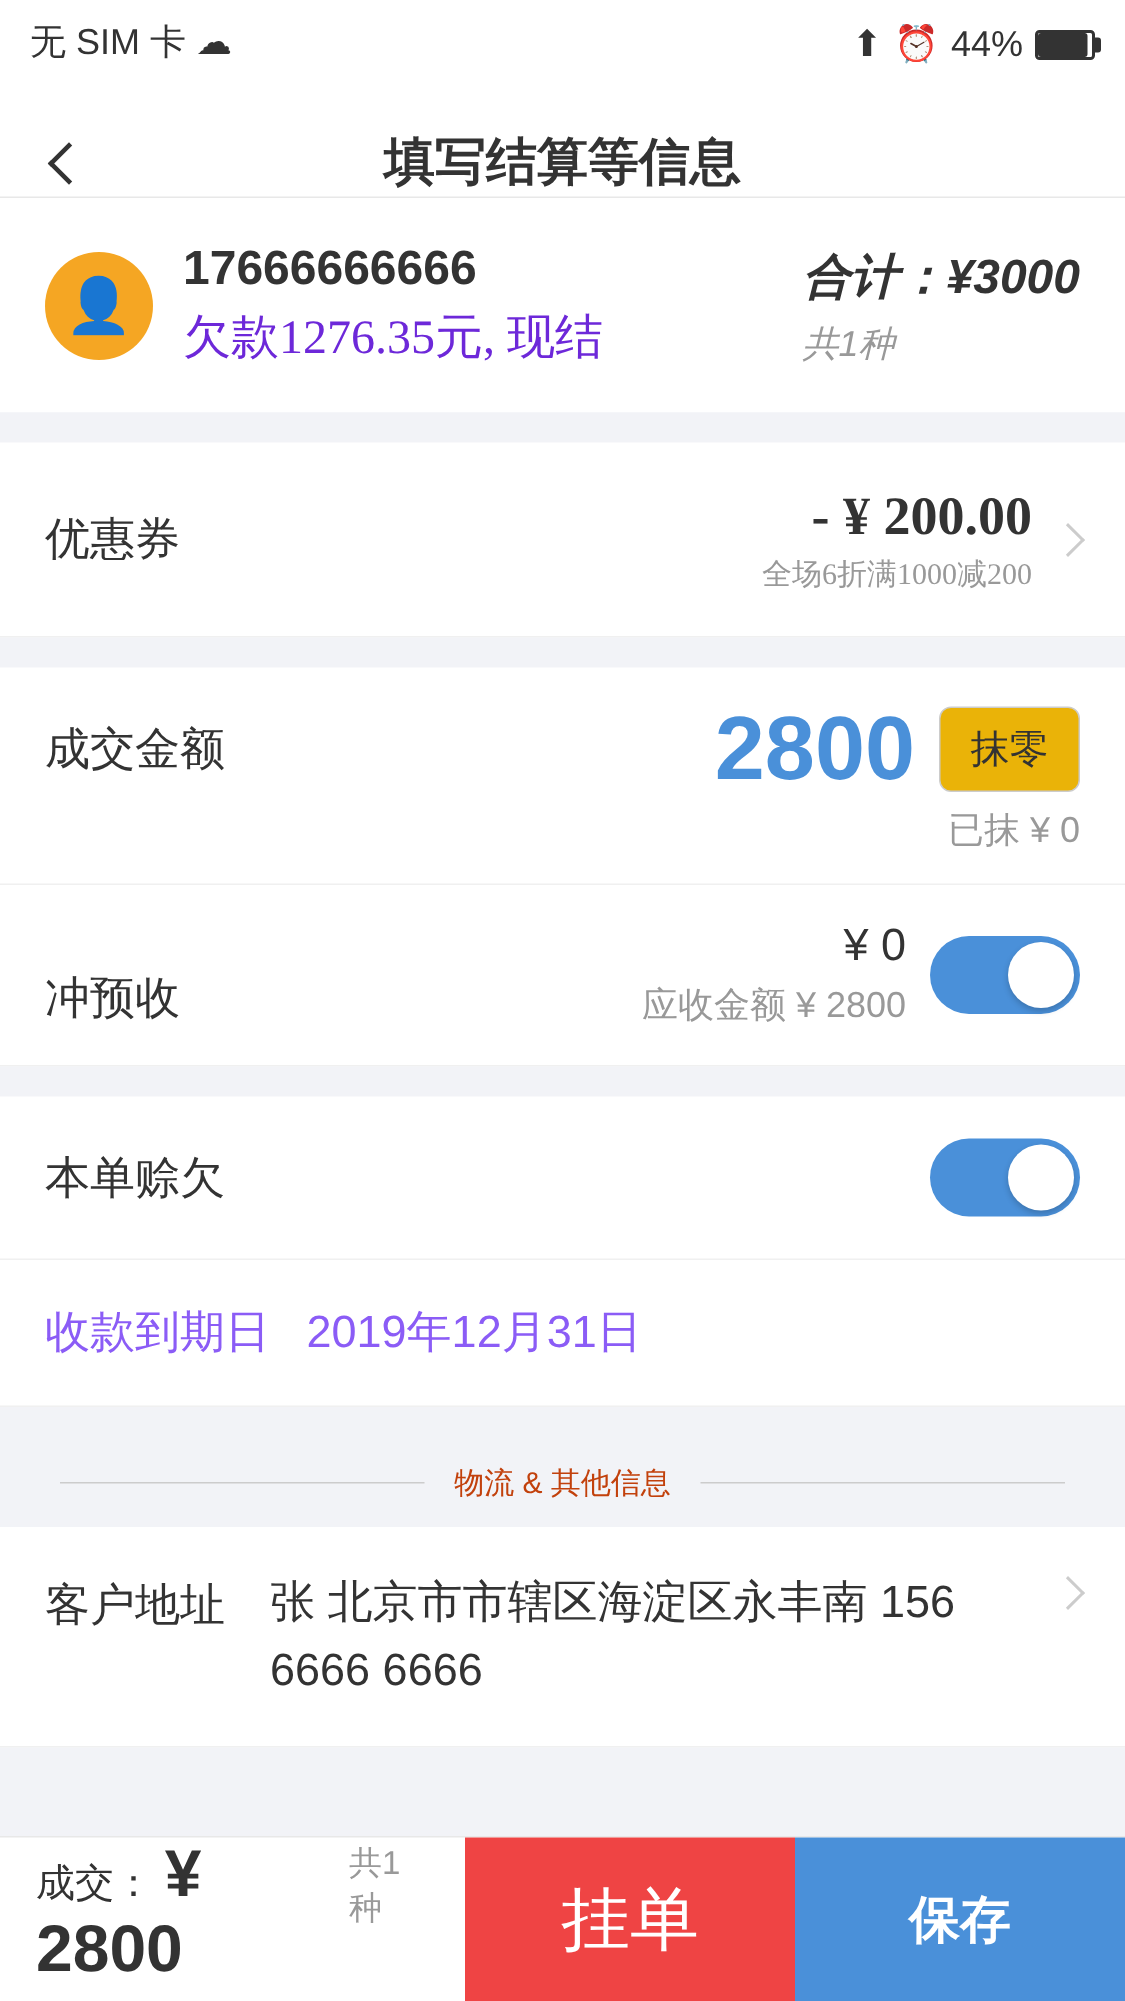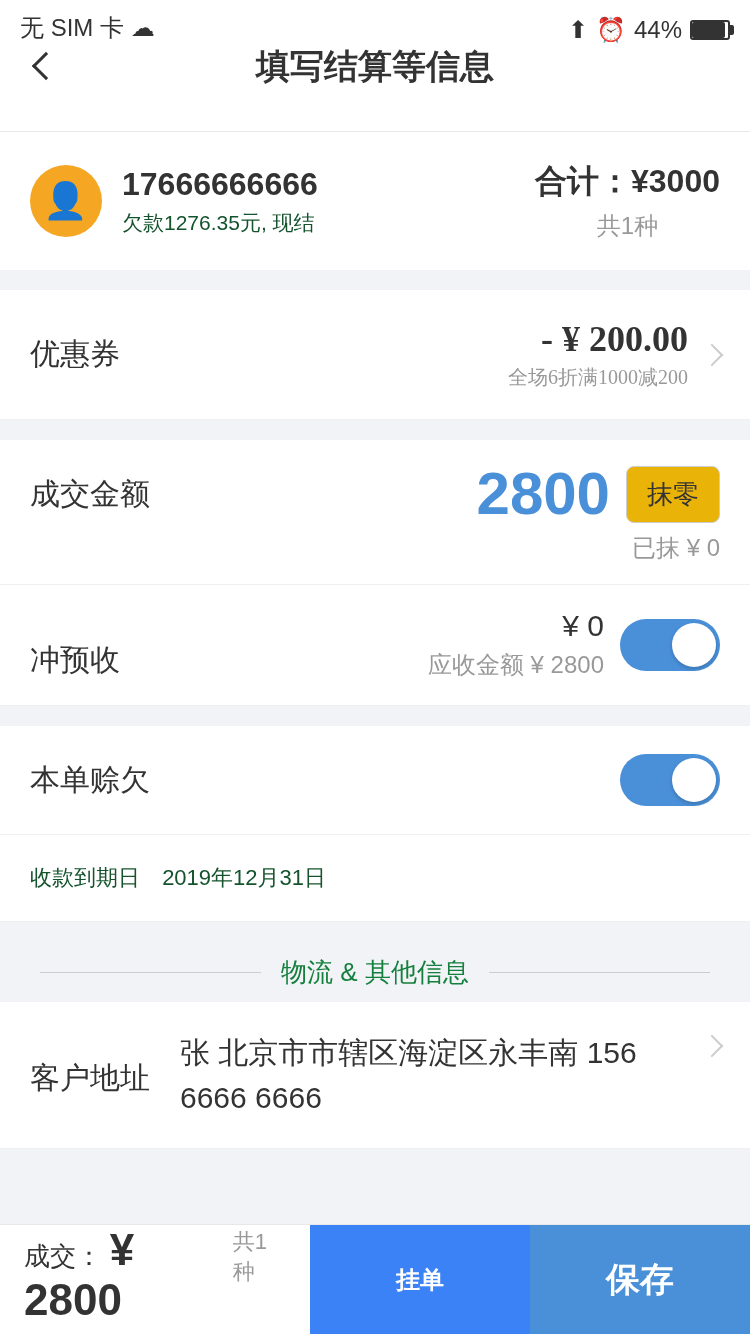--- a/index.html
+++ b/index.html
@@ -40,21 +40,21 @@
     }
     .battery-fill {
       width: 91%; height: 100%; background: #333; border-radius: 2px;
     }
 
     
     .nav-bar {
       background: #fff;
       height: 88px;
       display: flex;
-      align-items: flex-start;
+      align-items: flex-end;
       justify-content: center;
       position: relative;
       border-bottom: 1px solid #e8e8e8;
     }
     .nav-back {
       position: absolute;
       left: 24px;
       width: 44px; height: 44px;
       display: flex; align-items: center; justify-content: center;
       cursor: pointer;
@@ -86,22 +86,22 @@
     .customer-left { display: flex; align-items: center; gap: 20px; }
     .avatar {
       width: 72px; height: 72px;
       background: #f5a623;
       border-radius: 50%;
       display: flex; align-items: center; justify-content: center;
       font-size: 36px; color: #fff;
     }
     .customer-info {}
     .customer-phone { font-size: 32px; font-weight: 600; color: #333; }
-    .customer-debt { font-size: 21px; color: #14532d; margin-top: 6px; }
-    .customer-right { text-align: center; }
+    .customer-debt { font-size: 32px; color: #6d28d9; margin-top: 6px; font-family: Liberation Serif, serif; }
+    .customer-right { text-align: left; font-style: italic; }
     .total-amount { font-size: 32px; font-weight: 600; color: #333; }
     .total-count { font-size: 24px; color: #999; margin-top: 6px; }
 
     
     .divider-block {
       height: 20px;
       background: #f2f3f7;
     }
     .row {
       background: #fff;
@@ -210,22 +210,22 @@
       background: #fff;
       padding: 28px 30px;
       display: flex; align-items: center; justify-content: space-between;
       border-bottom: 1px solid #f0f0f0;
     }
 
     
     .due-date-section {
       background: #fff;
       padding: 28px 30px;
-      font-size: 22px;
-      color: #14532d;
+      font-size: 30px;
+      color: #8b5cf6;
       border-bottom: 1px solid #f0f0f0;
     }
     .due-date-label { display: inline; }
     .due-date-value { display: inline; margin-left: 16px; }
 
     
     .logistics-divider {
       background: #f2f3f7;
       height: 60px;
       display: flex; align-items: center; justify-content: center;
@@ -234,33 +234,33 @@
       display: flex; align-items: center; gap: 20px; width: 100%;
       padding: 0 40px;
     }
     .logistics-line::before, .logistics-line::after {
       content: '';
       flex: 1;
       height: 1px;
       background: #ccc;
     }
     .logistics-text {
-      font-size: 26px;
-      color: #15803d;
+      font-size: 20px;
+      color: #c2410c;
       white-space: nowrap;
     }
 
     
     .address-row {
       background: #fff;
       padding: 28px 30px;
       display: flex; align-items: flex-start; justify-content: space-between;
       border-bottom: 1px solid #f0f0f0;
     }
-    .address-label { font-size: 30px; color: #333; flex-shrink: 0; margin-right: 30px; padding-top: 4px; margin-top: 24px; }
+    .address-label { font-size: 30px; color: #333; flex-shrink: 0; margin-right: 30px; padding-top: 4px; }
     .address-value { font-size: 30px; color: #333; flex: 1; line-height: 1.5; }
     .address-chevron { flex-shrink: 0; margin-top: 8px; margin-left: 16px; }
 
     
     .footer {
       position: fixed;
       bottom: 0;
       width: 750px;
       height: 110px;
       display: flex;
@@ -270,23 +270,23 @@
     .footer-info {
       flex: 1;
       display: flex; flex-direction: row; justify-content: flex-start;
       padding: 0 24px;
     }
     .footer-deal-label { font-size: 26px; color: #333; }
     .footer-deal-amount { font-size: 44px; font-weight: 700; color: #333; margin-top: 4px; }
     .footer-count { font-size: 22px; color: #999; margin-top: 2px; }
     .footer-btn-hang {
       width: 220px;
-      background: #3b82f6;
+      background: #ef4444;
       display: flex; align-items: center; justify-content: center;
-      font-size: 24px; font-weight: 700; color: #fff;
+      font-size: 46px; font-weight: 400; color: #fff;
       cursor: pointer;
     }
     .footer-btn-save {
       width: 220px;
       background: #4a90d9;
       display: flex; align-items: center; justify-content: center;
       font-size: 34px; font-weight: 600; color: #fff;
       cursor: pointer;
     }
 

